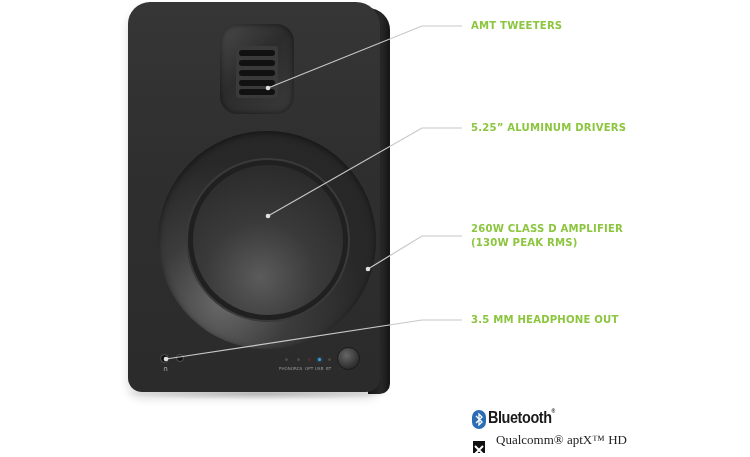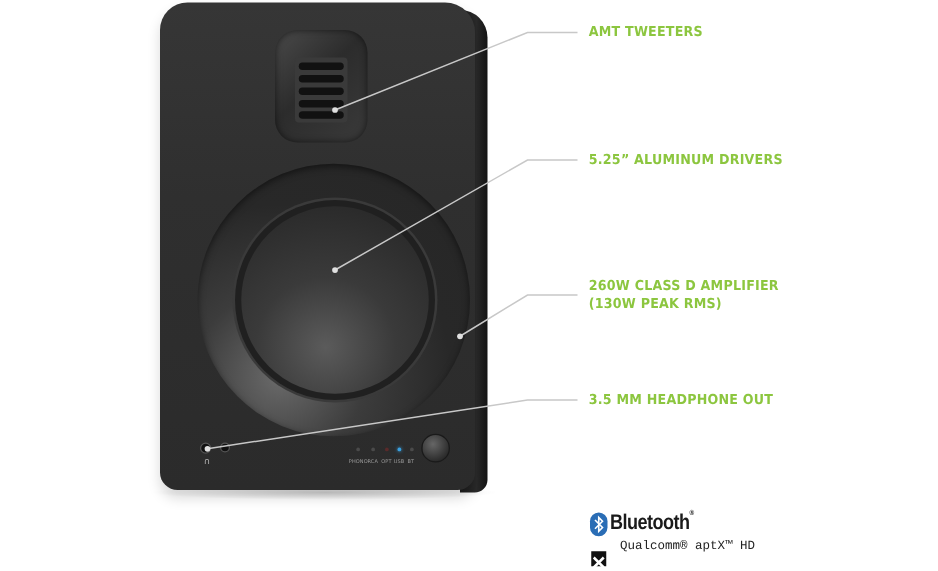--- a/index.html
+++ b/index.html
@@ -28,21 +28,21 @@
   
   svg.leaders { position: absolute; left: 0; top: 0; }
 
   .callout { position: absolute; left: 471px; font-family: "DejaVu Sans", sans-serif; font-weight: bold; font-size: 11px; color: #8cc63f; letter-spacing: 0.2px; line-height: 14px; white-space: nowrap; transform: scaleX(0.92); transform-origin: left top; }
 
   .bt-logo { position: absolute; left: 472px; top: 410px; width: 14px; height: 19px; border-radius: 7px; background: #2a6db5; }
   .bt-logo svg { position: absolute; left: 2px; top: 2px; }
   .bt-text { position: absolute; left: 488px; top: 408px; font-family: "Liberation Sans", sans-serif; font-weight: bold; font-size: 17px; color: #1a1a1a; letter-spacing: -0.5px; transform: scaleX(0.85); transform-origin: left top; }
   .bt-reg { font-size: 6px; vertical-align: top; }
   .aptx-logo { position: absolute; left: 473px; top: 441px; width: 12px; height: 12px; background: #111; }
-  .aptx-text { position: absolute; left: 496px; top: 432px; font-family: Liberation Mono, monospace; font-size: 10px; color: #222; }
+  .aptx-text { position: absolute; left: 496px; top: 432px; font-family: Liberation Serif, serif; font-size: 13px; color: #222; }
 </style>
 </head>
 <body>
 
 <div class="stage">
 
   <div class="floor-shadow"></div>
   <div class="speaker-side"></div>
   <div class="speaker"></div>
 

